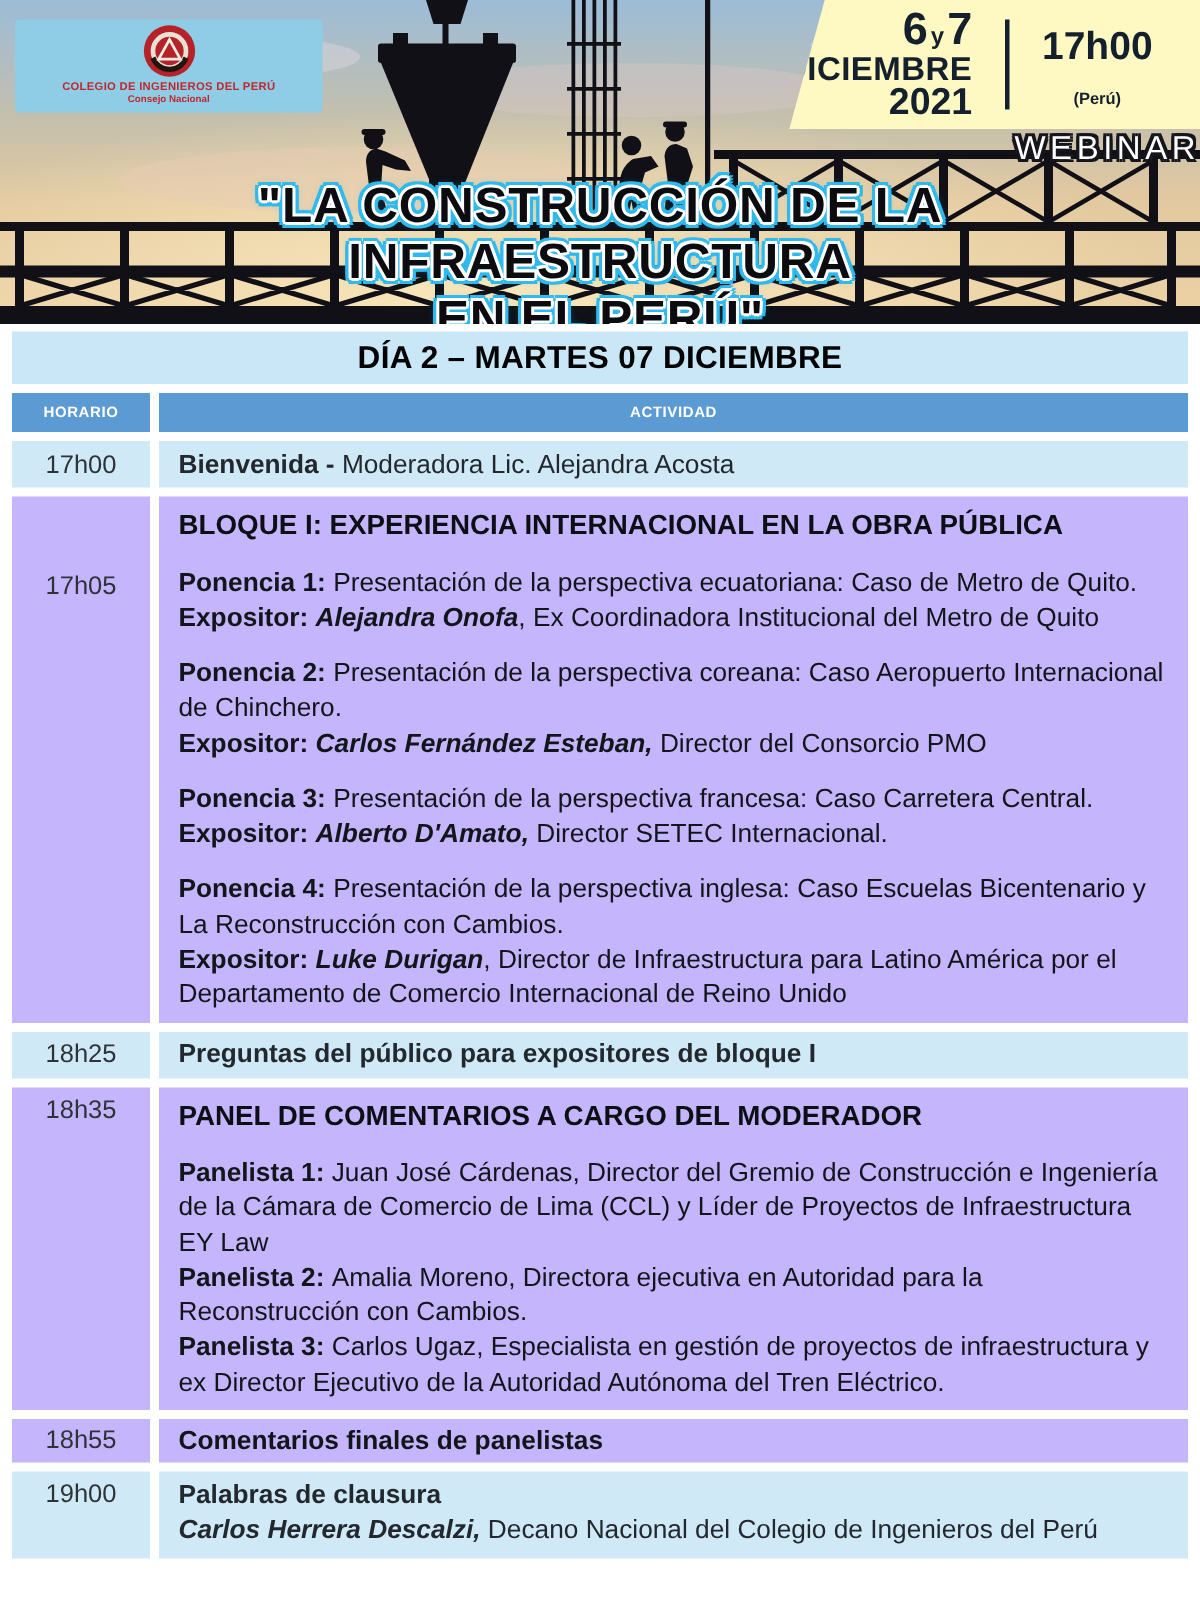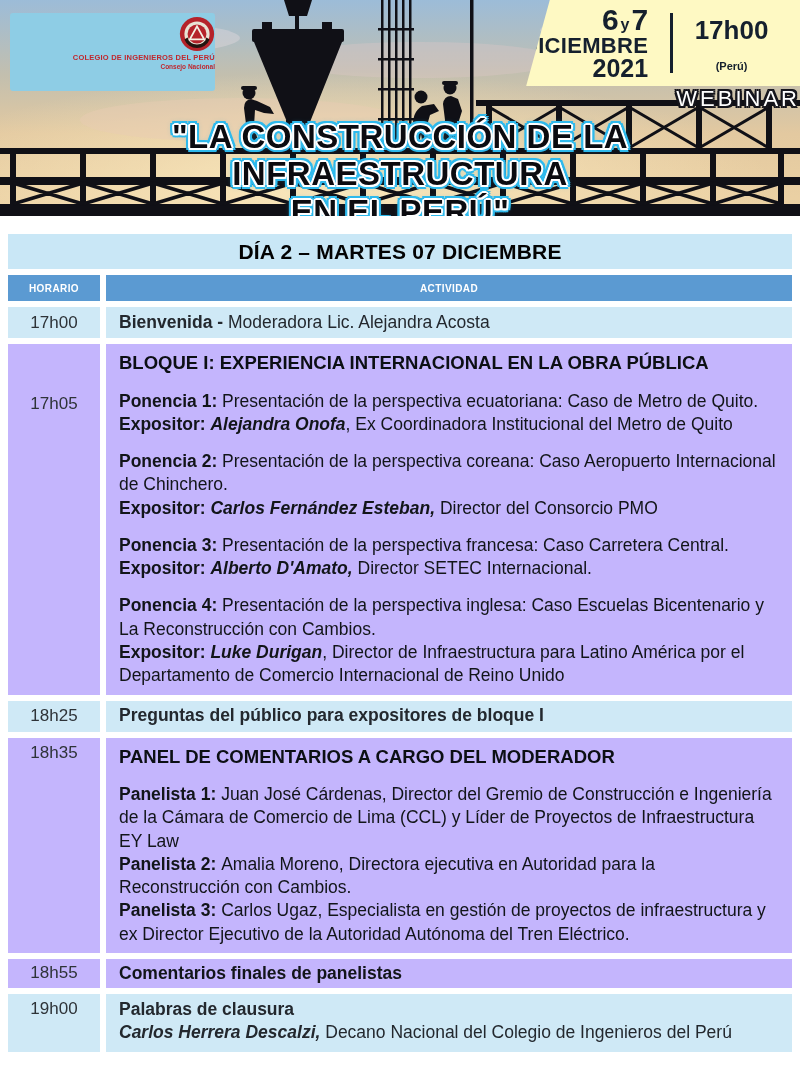--- a/index.html
+++ b/index.html
@@ -2,22 +2,22 @@
 <html><head>
 <meta charset="utf-8">
 <style>
   html,body{margin:0;padding:0;background:#fff;}
   body{width:800px;height:1067px;overflow:hidden;font-family:"Liberation Sans",sans-serif;}
   .page{position:relative;width:800px;height:1067px;background:#fff;}
 
   
   .hero{position:relative;width:800px;height:216px;overflow:hidden;}
   .hero-art{position:absolute;inset:0;width:100%;height:100%;display:block;}
-  .logo-box{position:absolute;left:10px;top:13px;width:205px;height:78px;background:#8ecde5;
-    border-radius:3px;display:flex;flex-direction:column;align-items:flex-end;padding-top:3px;box-sizing:border-box;}
+  .logo-box{position:absolute;left:10px;top:13px;width:205px;height:62px;background:#8ecde5;
+    border-radius:3px;display:flex;flex-direction:column;align-items:center;padding-top:3px;box-sizing:border-box;}
   .logo-org{font-size:7.5px;font-weight:700;color:#c0272d;margin-top:1px;letter-spacing:.2px;}
   .logo-sub{font-size:6.5px;font-weight:700;color:#c0272d;margin-top:1px;}
   .date-badge{position:absolute;right:0;top:0;width:278px;height:86px;background:#fef9c3;
     clip-path:polygon(10% 0,100% 0,100% 100%,1.5% 100%);
     display:flex;align-items:center;gap:22px;padding-right:16px;box-sizing:border-box;color:#15202e;}
   .db-left{text-align:right;font-weight:700;line-height:.98;}
   .db-big{font-size:30px;}
   .db-conj{font-size:16px;margin:0 2px;}
   .db-month{font-size:22px;letter-spacing:.3px;}
   .db-year{font-size:25px;}
@@ -34,21 +34,21 @@
     text-shadow:
       -1.5px -1.5px 0 #fff,1.5px -1.5px 0 #fff,-1.5px 1.5px 0 #fff,1.5px 1.5px 0 #fff,
       -2px 0 0 #fff,2px 0 0 #fff,0 -2px 0 #fff,0 2px 0 #fff,
       -4px -2px 0 #2fb9ec,4px -2px 0 #2fb9ec,-4px 2px 0 #2fb9ec,4px 2px 0 #2fb9ec,
       -2px -4px 0 #2fb9ec,2px -4px 0 #2fb9ec,-2px 4px 0 #2fb9ec,2px 4px 0 #2fb9ec,
       -4px 0 0 #2fb9ec,4px 0 0 #2fb9ec,0 -4px 0 #2fb9ec,0 4px 0 #2fb9ec,
       0 0 7px rgba(47,185,236,.85);}
 
   
   .schedule{padding:0 8px;}
-  .day-bar{margin-top:18px;background:#c9e7f6;height:35px;display:flex;align-items:center;justify-content:center;
+  .day-bar{margin-top:5px;background:#c9e7f6;height:35px;display:flex;align-items:center;justify-content:center;
     font-size:21px;font-weight:700;color:#030303;letter-spacing:.2px;}
   .t-row{display:grid;grid-template-columns:92px 1fr;column-gap:6px;margin-top:6px;}
   .cell{box-sizing:border-box;}
   .head-row .cell{background:#5b9ad2;color:#fff;min-height:26px;display:flex;align-items:center;justify-content:center;
     font-size:10px;font-weight:700;letter-spacing:.4px;}
   .row-light .cell{background:#cfe9f6;}
   .row-med .cell{background:#c4b5fd;}
   .time{text-align:center;font-size:17px;color:#2e3338;padding-top:5px;}
   .act{padding:4px 14px 7px 13px;font-size:17.5px;color:#121519;line-height:1.33;}
   .vc .time{padding-top:0;display:flex;align-items:center;justify-content:center;}

